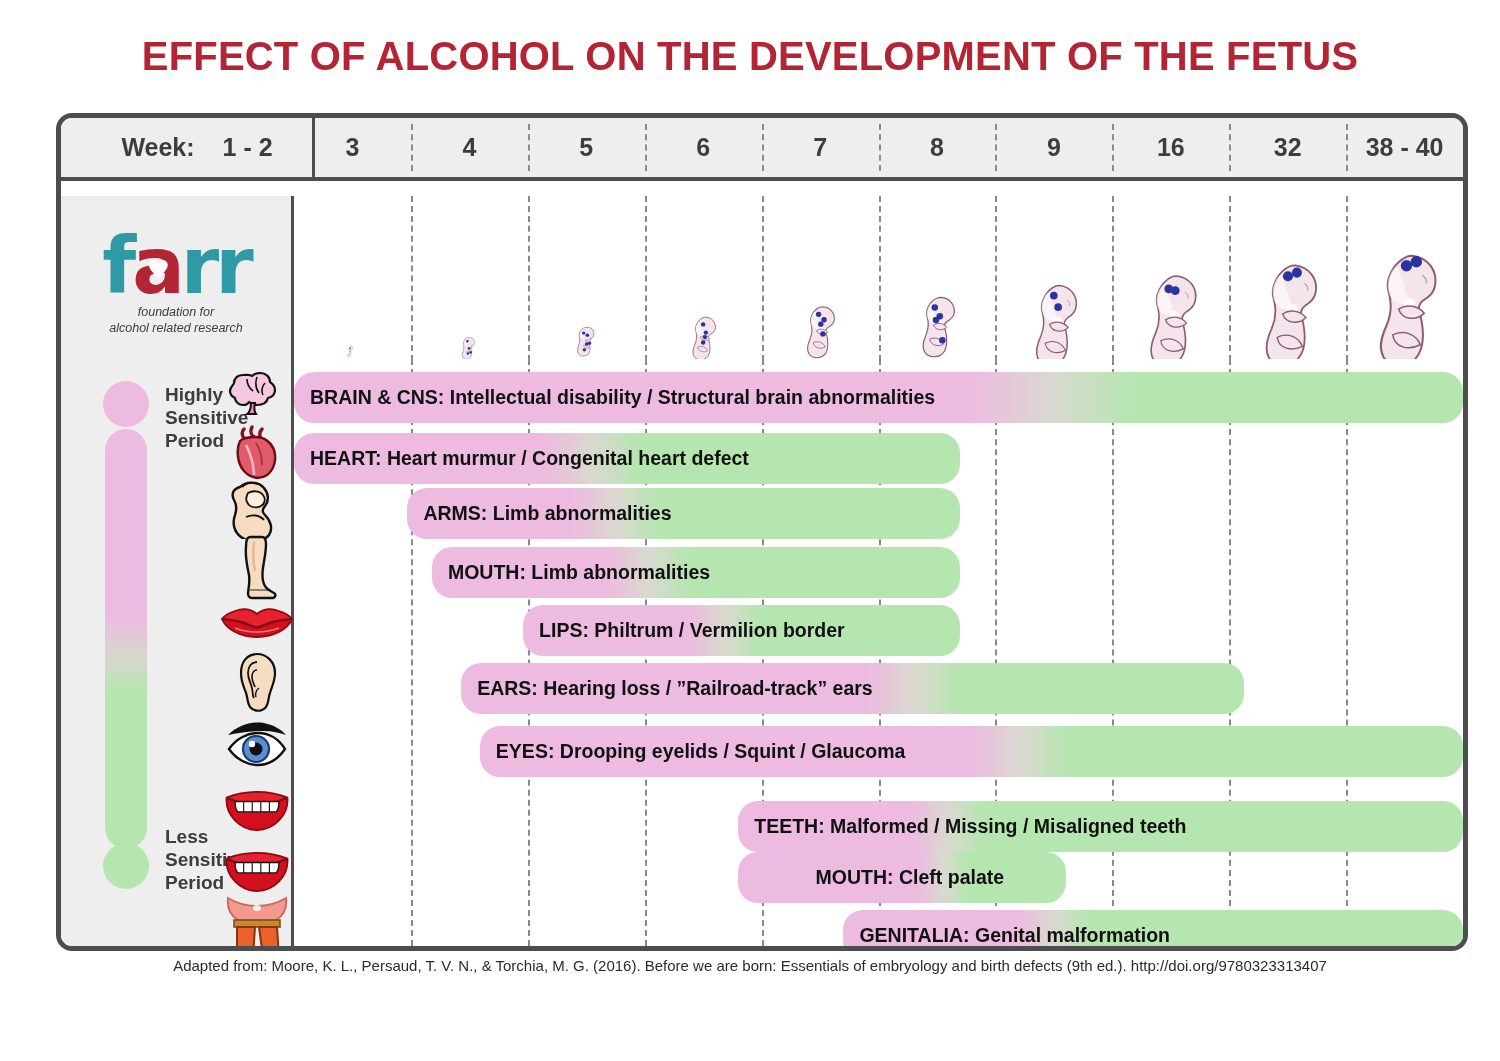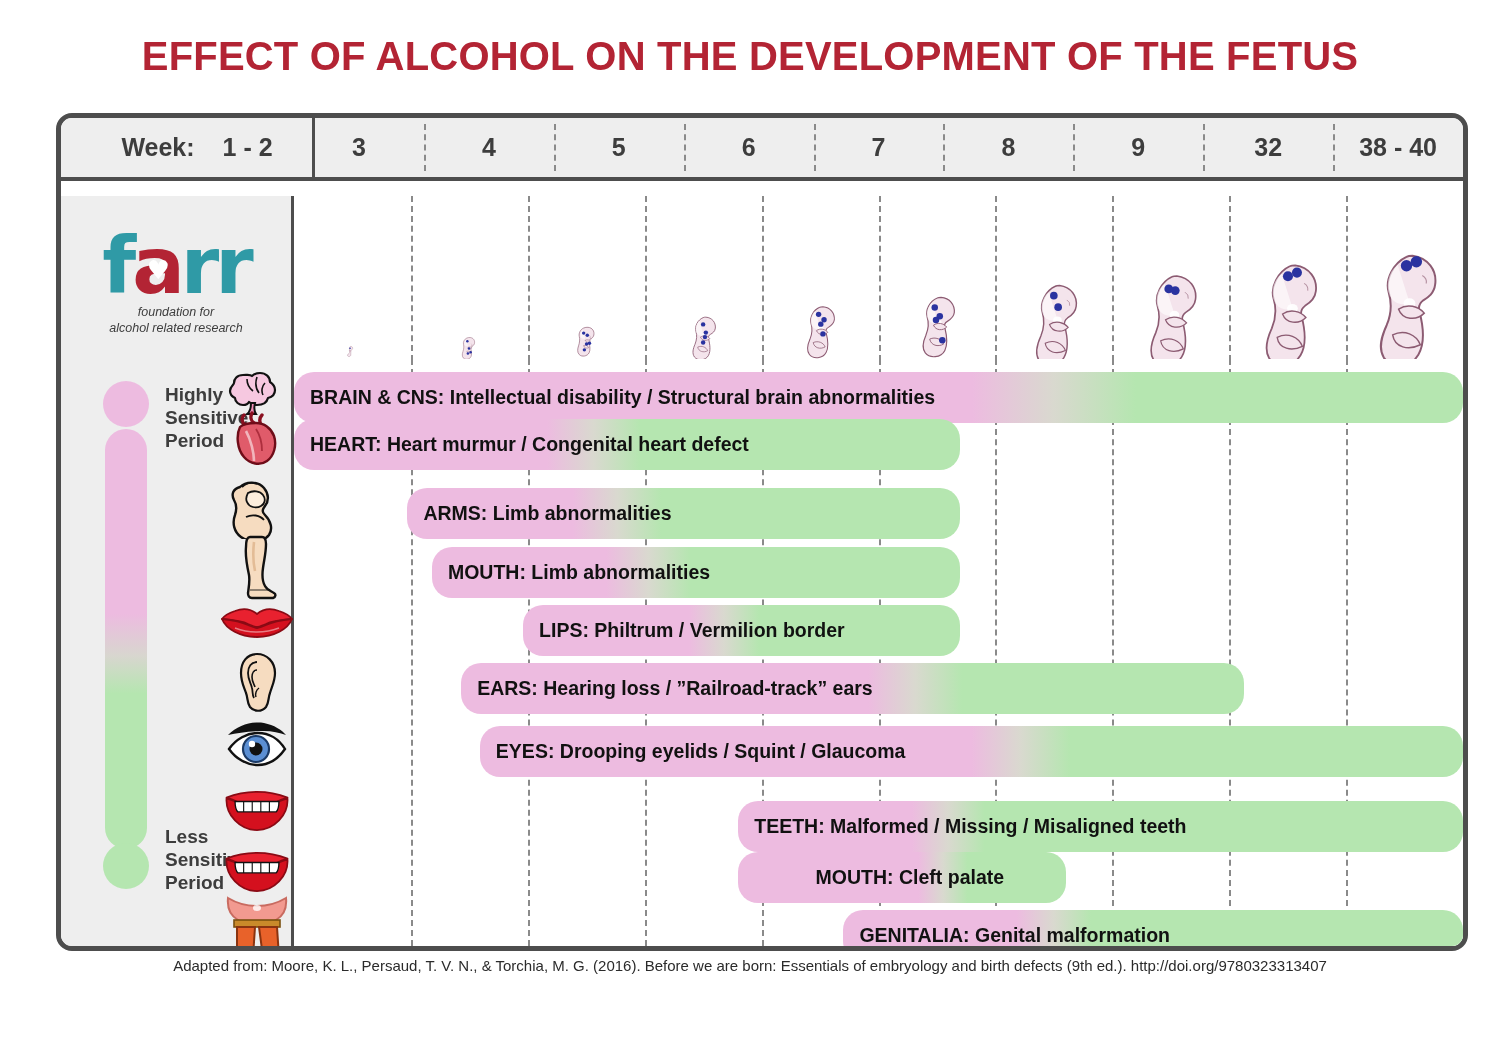--- a/index.html
+++ b/index.html
@@ -108,20 +108,21 @@
         <span class="wval">1 - 2</span>
       </div>
       <div class="hdr-cells" id="hdr-cells">
           <div class="hdr-cell">3</div>
           <div class="hdr-cell">4</div>
           <div class="hdr-cell">5</div>
           <div class="hdr-cell">6</div>
           <div class="hdr-cell">7</div>
           <div class="hdr-cell">8</div>
           <div class="hdr-cell">9</div>
+          <div class="hdr-cell">16</div>
           <div class="hdr-cell">32</div>
           <div class="hdr-cell">38 - 40</div>
         </div>
     </div>
 
     <div class="embryo-band">
       <div class="eb-left">
         <div class="logo-wrap">
           <div class="logo-word"><span>f</span><span class="logo-a"><span>a</span><span class="logo-heart">♥</span></span><span>rr</span></div>
           <div class="logo-tag">
@@ -294,21 +295,21 @@
                 <svg width="60" height="46" viewBox="0 0 60 46">
                   <path d="M16 6c-6 0-9 4-9 8 0 2-4 3-4 8 0 4 3 6 5 7 0 4 4 7 8 7 3 0 5-1 6-3 2 2 5 3 8 3 6 0 10-3 11-7 4-1 7-4 7-8 0-4-2-6-5-8 0-5-4-9-10-9-3 0-6 1-8 3-2-2-5-1-9-1z" fill="#f6c8e0" stroke="#111" stroke-width="2.2" stroke-linejoin="round"></path>
                   <path d="M20 10c0 5 2 9 6 12M30 8c-2 6-1 12 2 16M38 14c-3 3-4 8-2 12" stroke="#111" stroke-width="1.6" fill="none"></path>
                   <path d="M24 34c0 6-1 9-4 11h9c-2-3-2-7-1-11z" fill="#f28fb8" stroke="#111" stroke-width="2"></path>
                 </svg>
               </div>
               <div class="bar" style="left: 0%; width: 100%; top: 9px; background: linear-gradient(to right, rgb(237, 187, 224) 0%, rgb(237, 187, 224) 58%, rgb(217, 217, 207) 65%, rgb(181, 230, 176) 72%, rgb(181, 230, 176) 100%);">
                 <span class="bar-label">BRAIN &amp; CNS: Intellectual disability / Structural brain abnormalities</span>
               </div>
             </div>
-            <div class="row" style="top: 51px; padding-left: 44px;">
+            <div class="row" style="top: 65px; padding-left: 44px;">
               <div class="ico-holder" style="top: 0px; height: 58px; left: -78px;">
                 <svg width="54" height="60" viewBox="0 0 54 60">
                   <path d="M14 6c-3 3-2 8 1 10M22 4c-2 4-1 8 2 10M32 6c-3 3-3 8 0 11" stroke="#8a1020" stroke-width="3.4" fill="none" stroke-linecap="round"></path>
                   <path d="M10 18c-4 8-3 22 4 30 6 7 16 9 23 4 7-5 10-16 7-25-3-8-10-13-18-13-7 0-13 1-16 4z" fill="#e05b6a" stroke="#6e0c18" stroke-width="2.4"></path>
                   <path d="M16 22c5 9 8 22 8 30" stroke="#fff" stroke-width="2.6" fill="none" opacity=".55"></path>
                   <path d="M26 20c4 6 6 14 6 22" stroke="#8a1020" stroke-width="1.8" fill="none" opacity=".6"></path>
                 </svg>
               </div>
               <div class="bar" style="left: 0%; width: 57%; top: 9px; background: linear-gradient(to right, rgb(237, 187, 224) 0%, rgb(237, 187, 224) 38%, rgb(217, 217, 207) 45%, rgb(181, 230, 176) 52%, rgb(181, 230, 176) 100%);">
                 <span class="bar-label">HEART: Heart murmur / Congenital heart defect</span>

